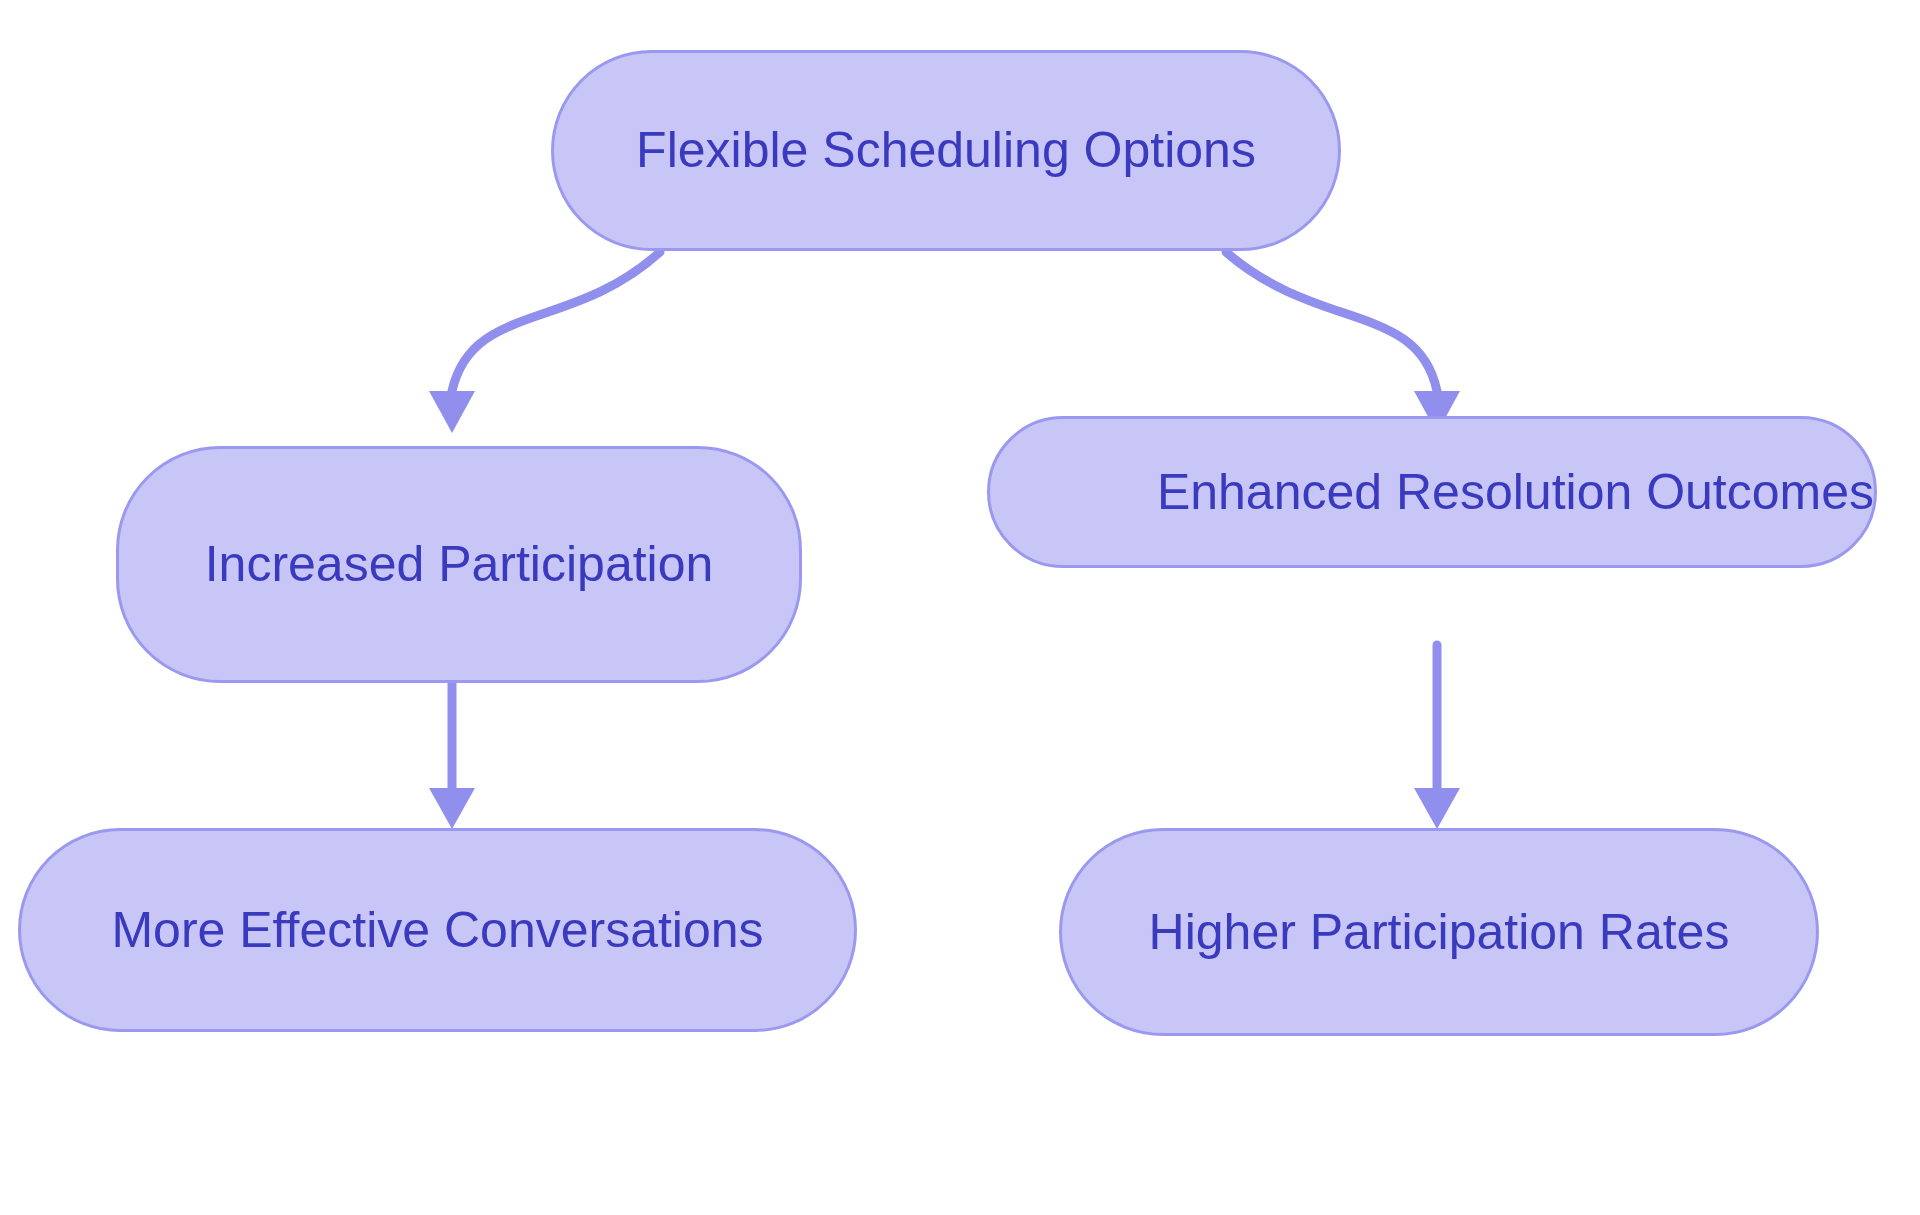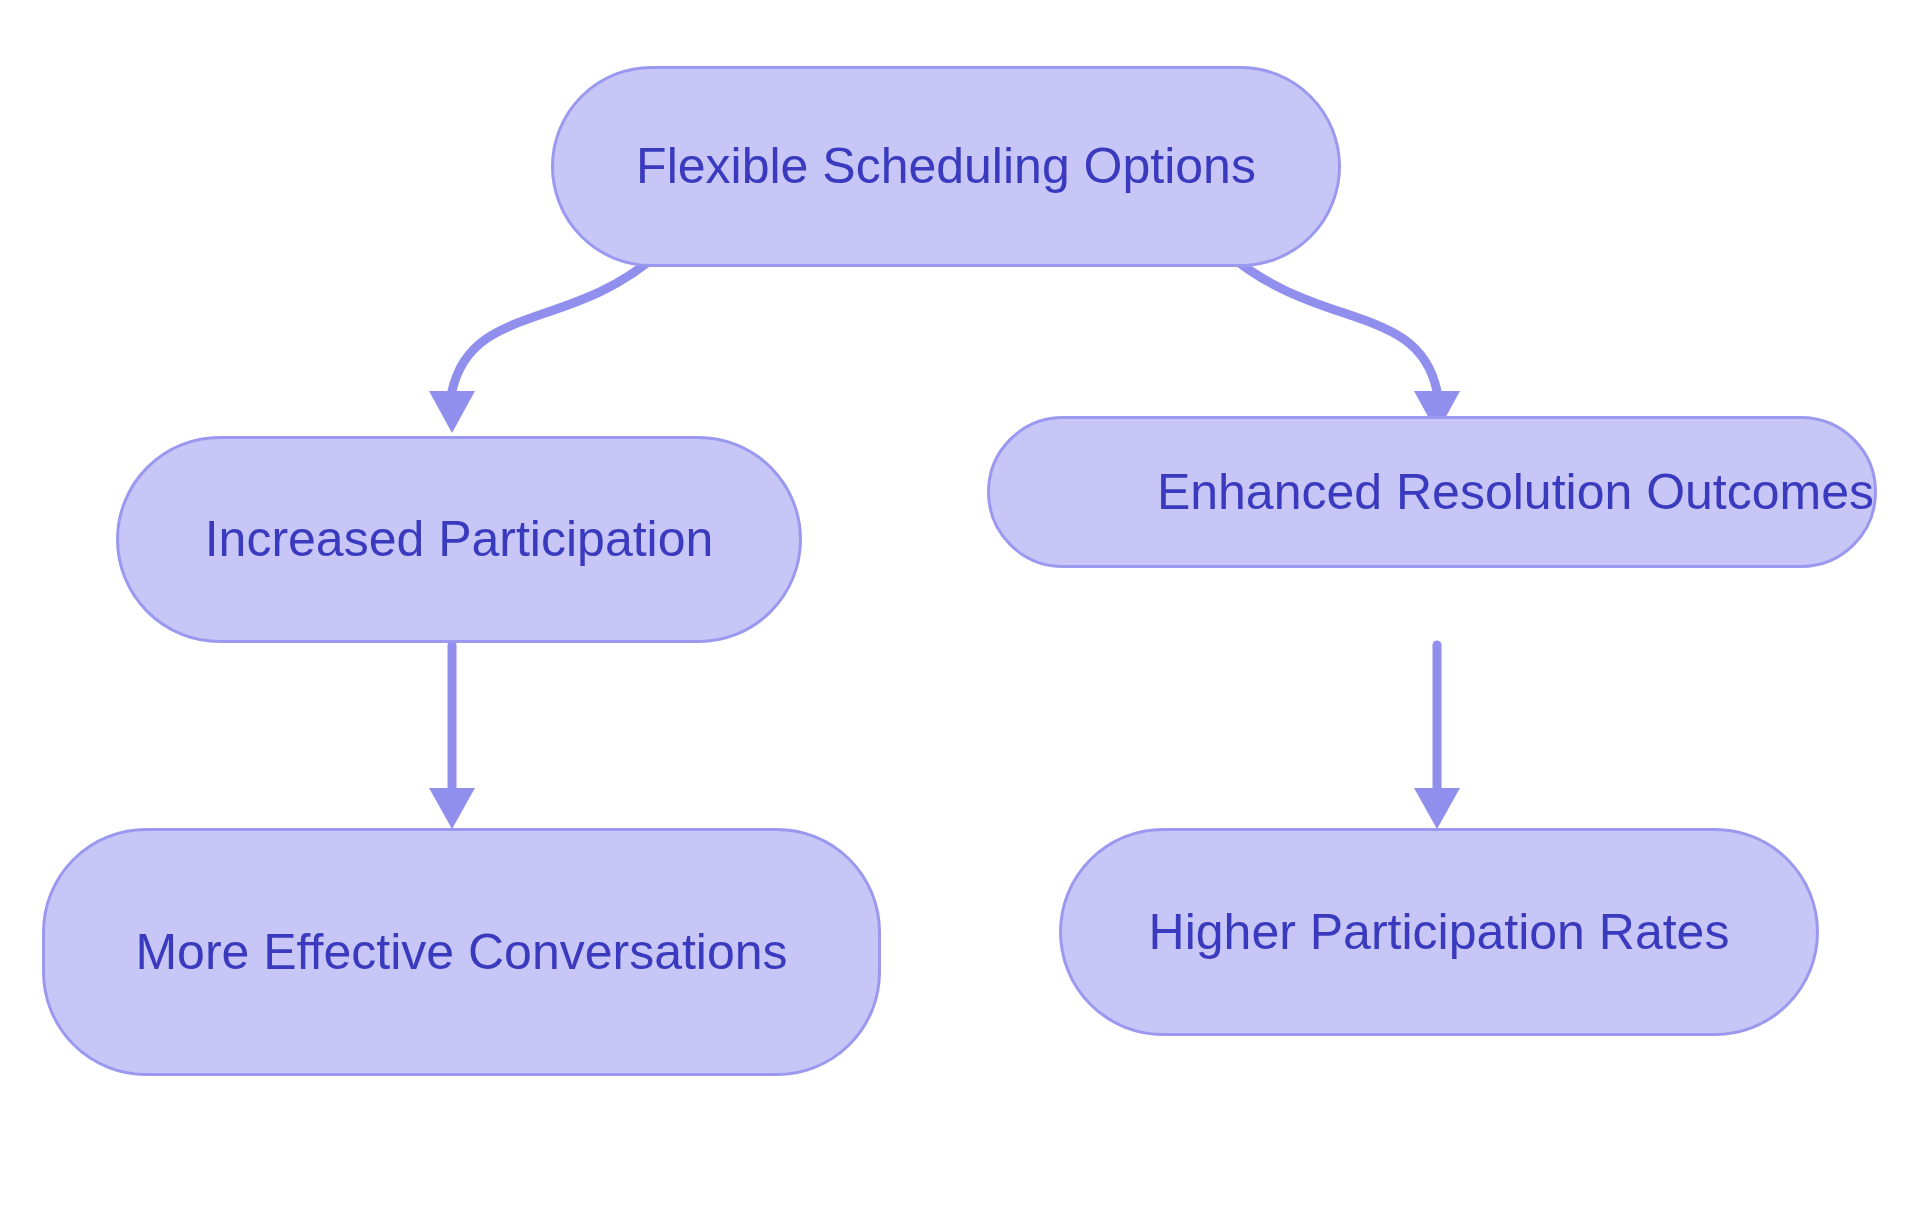--- a/index.html
+++ b/index.html
@@ -35,24 +35,24 @@
     text-align: center;
   }
   .node .node-label {
     color: #3a3abe;
     font-size: 50px;
     font-weight: 400;
     letter-spacing: 0px;
     line-height: 1.1;
     white-space: nowrap;
   }
-  .node-top        { left: 551px;  top: 50px;  width: 790px; height: 201px; margin-top: 16px; }
-  .node-mid-left   { left: 116px;  top: 436px; width: 686px; height: 207px; }
+  .node-top        { left: 551px;  top: 50px;  width: 790px; height: 201px; }
+  .node-mid-left   { left: 116px;  top: 446px; width: 686px; height: 237px; }
   .node-mid-right  { left: 987px;  top: 416px; width: 890px; height: 152px; justify-content: flex-end; }
-  .node-bottom-left  { left: 42px;   top: 828px; width: 839px; height: 248px; }
+  .node-bottom-left  { left: 18px;   top: 828px; width: 839px; height: 204px; }
   .node-bottom-right { left: 1059px; top: 828px; width: 760px; height: 208px; }
 
   .logo {
     position: absolute;
     left: 1512px;
     top: 1136px;
     height: 48px;
     display: flex;
     align-items: center;
   }

